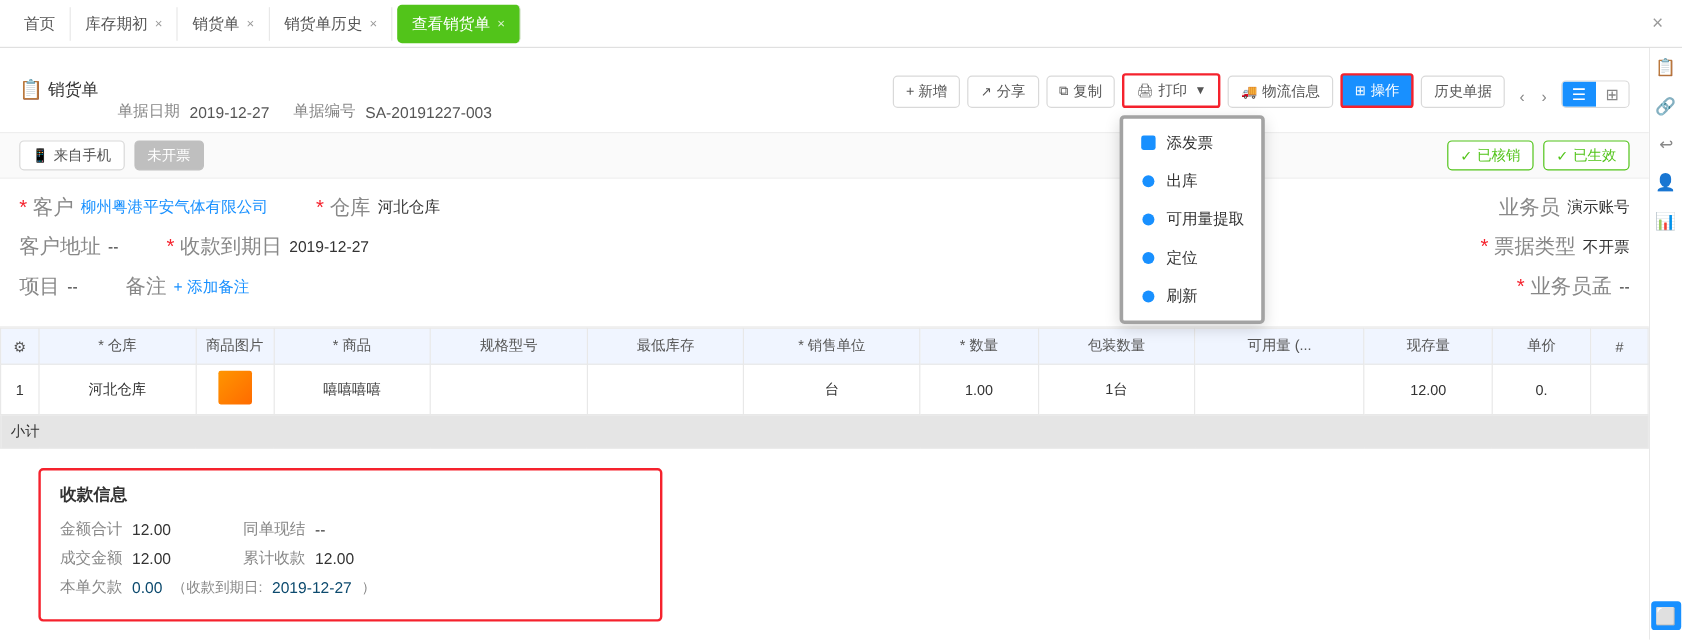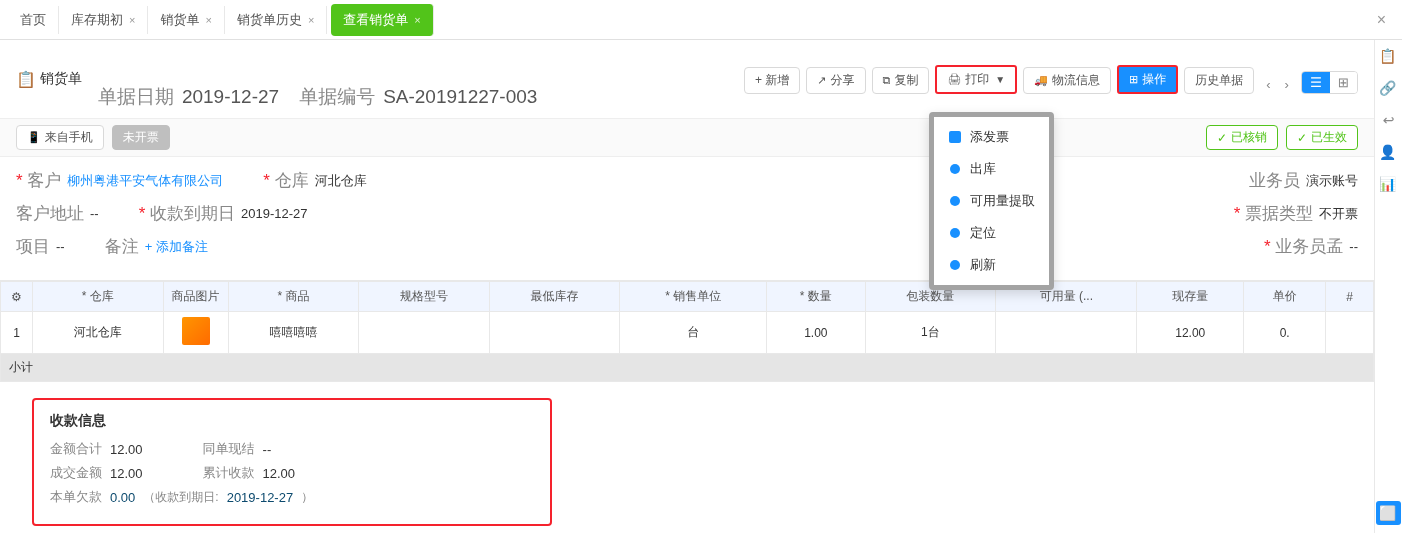--- a/index.html
+++ b/index.html
@@ -30,21 +30,21 @@
       display: flex; align-items: center; padding: 8px 16px; border-bottom: 1px solid #eee;
       background: #fff;
     }
     .doc-title-area {
       display: flex; align-items: center; gap: 16px; flex: 1;
     }
     .doc-title {
       display: flex; align-items: center; gap: 4px; font-size: 14px; font-weight: 500;
     }
     .doc-icon { color: #1890ff; font-size: 16px; }
-    .doc-meta { display: flex; align-items: center; gap: 8px; color: #555; font-size: 19px; margin-top: 36px; }
+    .doc-meta { display: flex; align-items: center; gap: 8px; color: #555; font-size: 13px; margin-top: 36px; }
     .doc-meta-label { color: #888; }
     
     
     .toolbar {
       display: flex; align-items: flex-end; gap: 6px; margin-left: auto;
     }
     .toolbar-btn {
       display: flex; align-items: center; gap: 4px; padding: 4px 10px; border: 1px solid #d9d9d9;
       border-radius: 4px; background: #fff; cursor: pointer; font-size: 12px; color: #555;
       white-space: nowrap;
@@ -112,22 +112,22 @@
     .summary-row {
       display: flex; gap: 60px; margin-bottom: 6px;
     }
     .summary-field { display: flex; gap: 8px; align-items: center; }
     .summary-label { color: #888; white-space: nowrap; }
     .summary-value { color: #333; }
     .summary-value.red { color: #0c4a6e; }
 
     
     .dropdown-menu {
-      position: absolute; right: 320px; top: 72px; z-index: 1000;
-      background: #fff; border: 5px solid #a3a3a3; border-radius: 4px;
+      position: absolute; right: 320px; top: 56px; z-index: 1000;
+      background: #fff; border: 3px solid #a3a3a3; border-radius: 4px;
       box-shadow: 0 4px 12px rgba(0,0,0,0.15); min-width: 120px; padding: 4px 0;
     }
     .dropdown-item {
       display: flex; align-items: center; gap: 8px; padding: 7px 14px;
       cursor: pointer; font-size: 13px; color: #333;
     }
     .dropdown-icon { width: 14px; height: 14px; display: inline-flex; align-items: center; justify-content: center; }
     .icon-square { width: 12px; height: 12px; background: #1890ff; border-radius: 2px; }
     .icon-circle { width: 10px; height: 10px; border-radius: 50%; background: #1890ff; }
 

